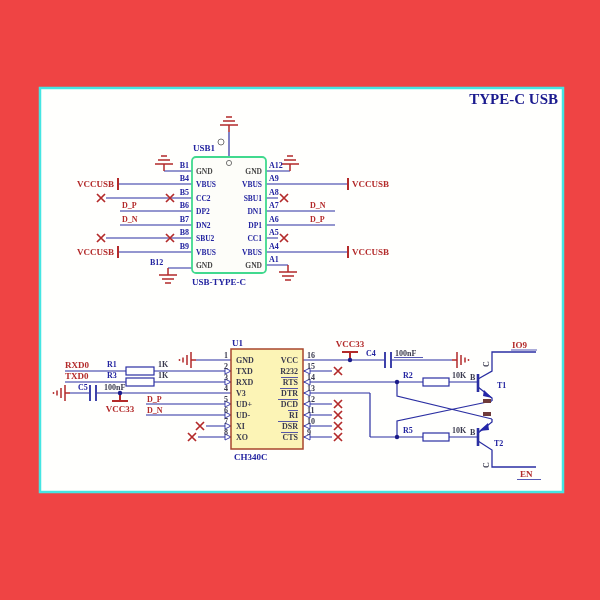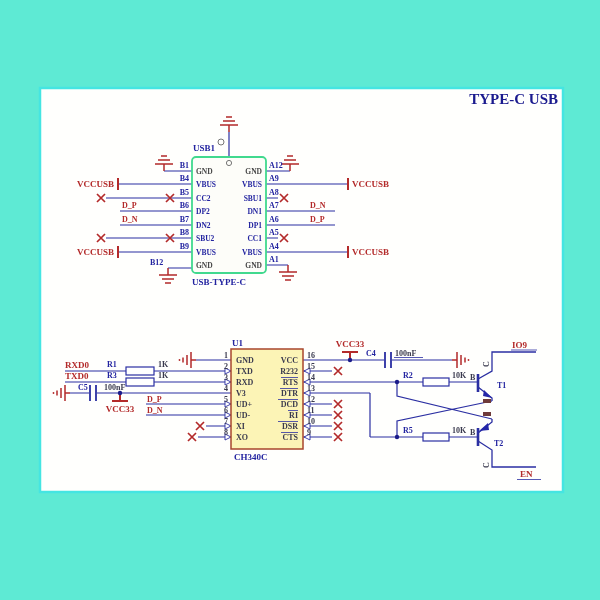--- a/index.html
+++ b/index.html
@@ -1,16 +1,16 @@
 <!DOCTYPE html>
 <html><head>
 <meta charset="utf-8">
 <style>
   html,body{margin:0;padding:0;background:#ffffff;}
-  #stage{position:relative;width:600px;height:600px;background:#5eead4;font-family:"Liberation Serif",serif;}
+  #stage{position:relative;width:600px;height:600px;background:#ef4444;font-family:"Liberation Serif",serif;}
   svg{position:absolute;left:0;top:0;}
   text{font-family:"Liberation Serif",serif;font-weight:bold;}
   .s7{font-size:7.5px}.s8{font-size:8px}.s9{font-size:9px}.s15{font-size:15px}
   .t-red{fill:#b32a2a}.t-navy{fill:#2324a0}.t-dark{fill:#3a3a4e}.t-gray{fill:#474747}
   .wire{stroke:#2b2fa2;stroke-width:1.2;fill:none}
   .wire2{stroke:#2b2fa2;stroke-width:1.3;fill:none}
   .redln{stroke:#b32a2a;stroke-width:2;fill:none}
   .thin{stroke:#2b2fa2;stroke-width:0.8;fill:none}
   .part{stroke:#2b2fa2;stroke-width:1.2;fill:#ffffff}
   .plate{stroke:#2b2fa2;stroke-width:1.8;fill:none}

